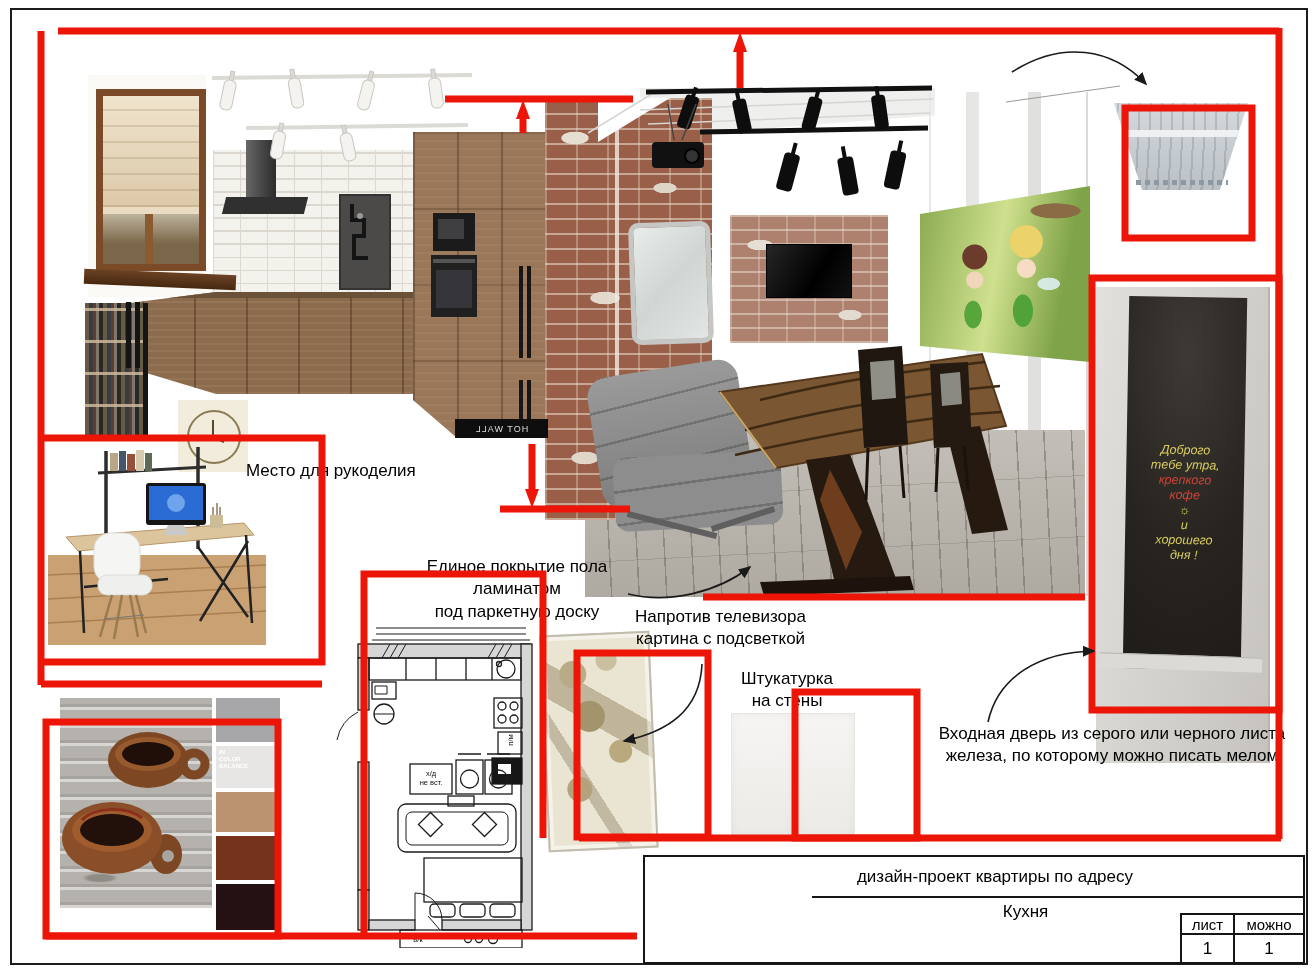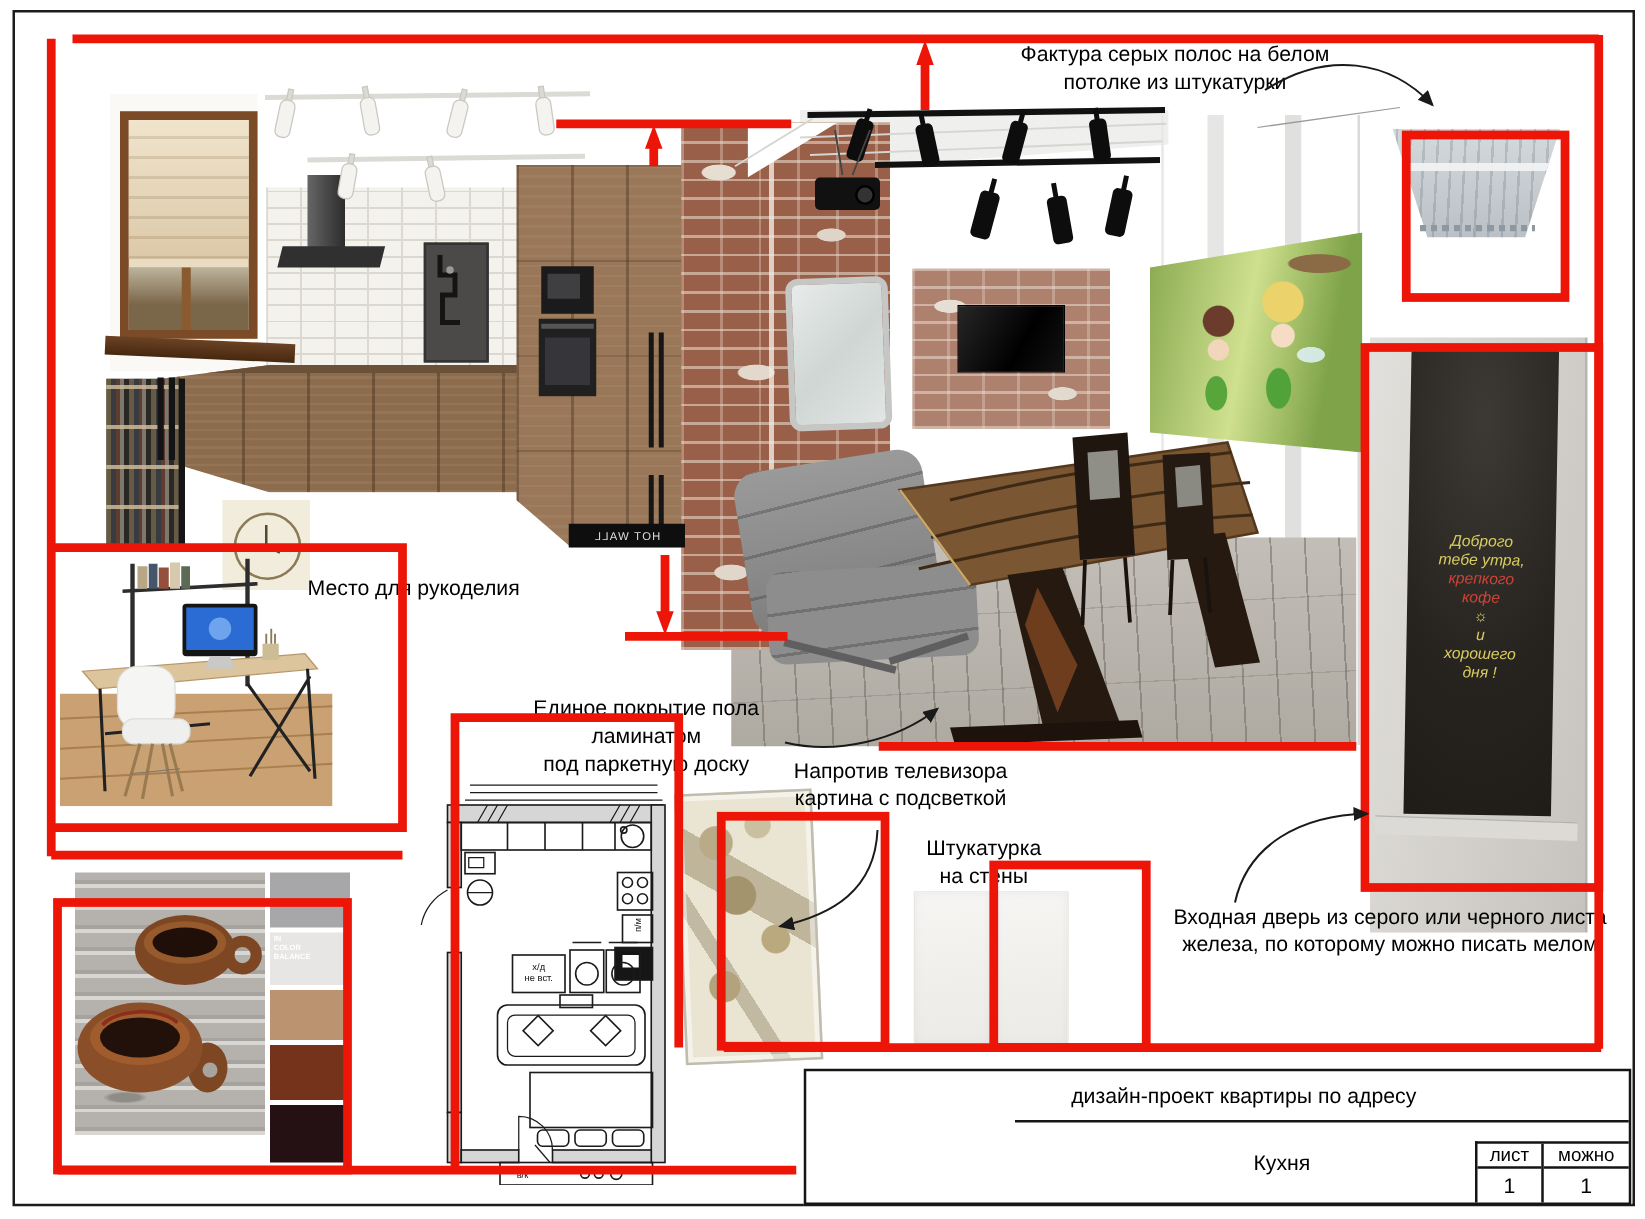--- a/index.html
+++ b/index.html
@@ -109,21 +109,21 @@
      transform:rotate(-3deg);background:#8d8d8d}
   .sofa-leg{position:absolute;background:#5f5f5f;height:6px}
   .ceil-sample{left:1106px;top:100px;width:148px;height:94px;z-index:3;
      clip-path:polygon(8px 3px,142px 3px,114px 90px,36px 90px);
      background:linear-gradient(180deg,#d6dadd,#b9bfc4);}
   .ceil-sample:after{content:"";position:absolute;inset:0;
      background:linear-gradient(180deg,transparent 30px,rgba(240,242,244,.95) 30px 37px,transparent 37px),
        repeating-linear-gradient(93deg,rgba(80,95,105,.22) 0 2px,transparent 2px 11px)}
   .ceil-dash{left:1136px;top:180px;width:92px;height:5px;z-index:3;
      background:repeating-linear-gradient(90deg,#8d99a2 0 5px,transparent 5px 9px)}
-  .chalk-door{left:1096px;top:270px;width:172px;height:476px;z-index:3;
+  .chalk-door{left:1096px;top:287px;width:172px;height:476px;z-index:3;
      background:linear-gradient(100deg,#e2e0dc,#c6c3be);border-right:2px solid #b8b5b0}
   .chalk-board{position:absolute;left:30px;top:10px;width:118px;height:372px;transform:rotate(1deg);
      background:radial-gradient(120% 90% at 50% 15%,#3d3a35 0%,#272420 60%,#201d19 100%);
      display:flex;flex-direction:column;align-items:center;justify-content:center;
      padding-top:40px;box-sizing:border-box}
   .chalk{font-style:italic;font-size:12.5px;line-height:1.2;white-space:pre-line;text-align:center}
   .chalk-y{color:#d9cc5e}.chalk-r{color:#cc4438}
   .door-sill{left:1100px;top:655px;width:162px;height:14px;background:#dcdad6;border-top:1px solid #b5b2ad;
      transform:rotate(2deg);z-index:3}
   .palette{left:48px;top:690px;width:232px;height:242px;background:#fff;z-index:3}
@@ -145,21 +145,21 @@
        linear-gradient(32deg,transparent 55%,rgba(150,135,100,.5) 55% 68%,transparent 68%),
        linear-gradient(60deg,transparent 30%,rgba(120,105,75,.35) 30% 36%,transparent 36%),#eae4d2}
   
   .tblock{left:643px;top:855px;width:662px;height:109px;border:2px solid #151515;background:#fff;
      z-index:25;box-sizing:border-box;font-size:17px}
   .tb-designer{position:absolute;left:0;top:0;width:165px;height:105px;border-right:2px solid #151515;
      display:flex;flex-direction:column;align-items:center;justify-content:center;line-height:1.5;text-align:center}
   .tb-project{position:absolute;left:167px;top:0;width:491px;height:41px;border-bottom:2px solid #151515;
      display:flex;align-items:center;justify-content:center;padding-right:125px;box-sizing:border-box}
   .tb-room{position:absolute;left:167px;top:43px;width:427px;height:62px;display:flex;flex-direction:column;
-     align-items:center;justify-content:center;line-height:1.45}
+     align-items:center;line-height:1.45}
   .tb-sheets{position:absolute;left:535px;top:56px;right:0;bottom:0;border-left:2px solid #151515;
      border-top:2px solid #151515;display:flex}
   .tb-col{flex:1;display:flex;flex-direction:column}
   .tb-col:first-child{border-right:2px solid #151515;flex:0 0 51px}
   .tb-hdr{height:18px;border-bottom:2px solid #151515;display:flex;align-items:center;justify-content:center;
      font-size:15px}
   .tb-val{flex:1;display:flex;align-items:center;justify-content:center}
   svg{position:absolute}
   #overlay{left:0;top:0;z-index:30;pointer-events:none}
   .red{stroke:var(--red,#ed1507);stroke-width:7;fill:none}
@@ -348,22 +348,20 @@
       <text x="95" y="167">не вст.</text>
       <text x="177" y="128" transform="rotate(-90 174 125)">п/м</text>
       <text x="82" y="324">в/к</text>
     </g>
   </svg>
 
   <div class="abs lightbox"></div>
   <div class="abs plaster-sample" style="left:731px;width:60px"></div>
   <div class="abs plaster-sample" style="left:796px;width:57px"></div>
 
-  <div class="lbl" style="left:795px;top:33px;width:290px">Фактура серых полос на белом
-потолке из штукатурки</div>
   <div class="lbl left" style="left:246px;top:460px;width:200px">Место для рукоделия</div>
   <div class="lbl" style="left:383px;top:556px;width:268px">Единое покрытие пола ламинатом
 под паркетную доску</div>
   <div class="lbl" style="left:628px;top:606px;width:185px">Напротив телевизора
 картина с подсветкой</div>
   <div class="lbl" style="left:728px;top:668px;width:118px">Штукатурка
 на стены</div>
   <div class="lbl" style="left:938px;top:723px;width:348px">Входная дверь из серого или черного листа
 железа, по которому можно писать мелом</div>
 

